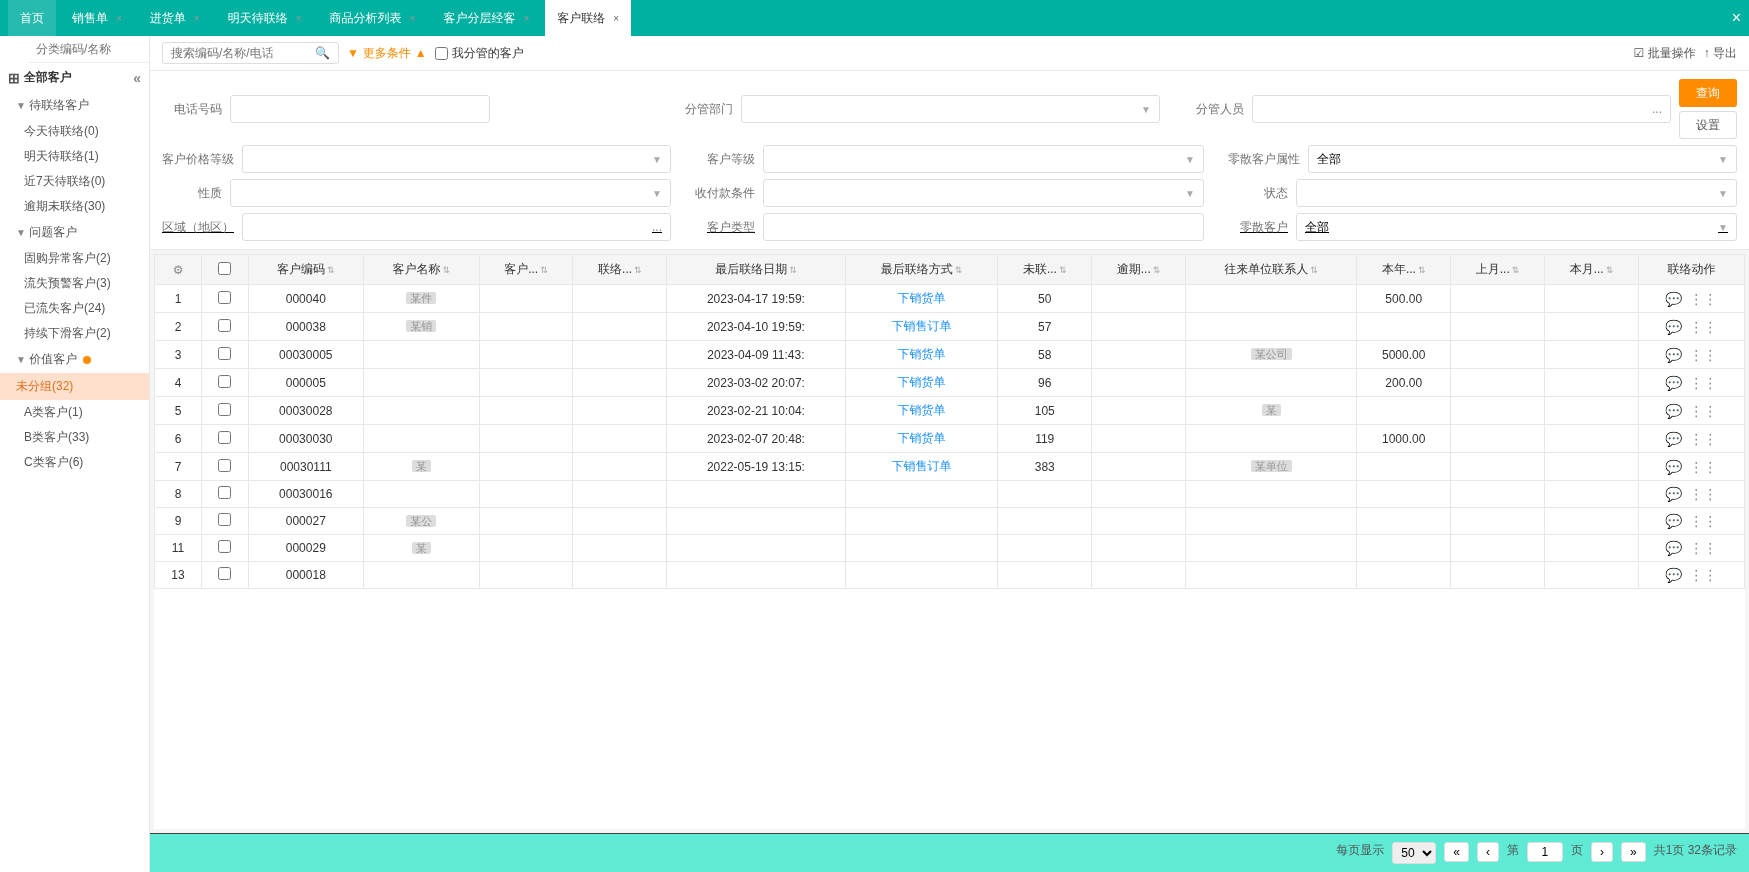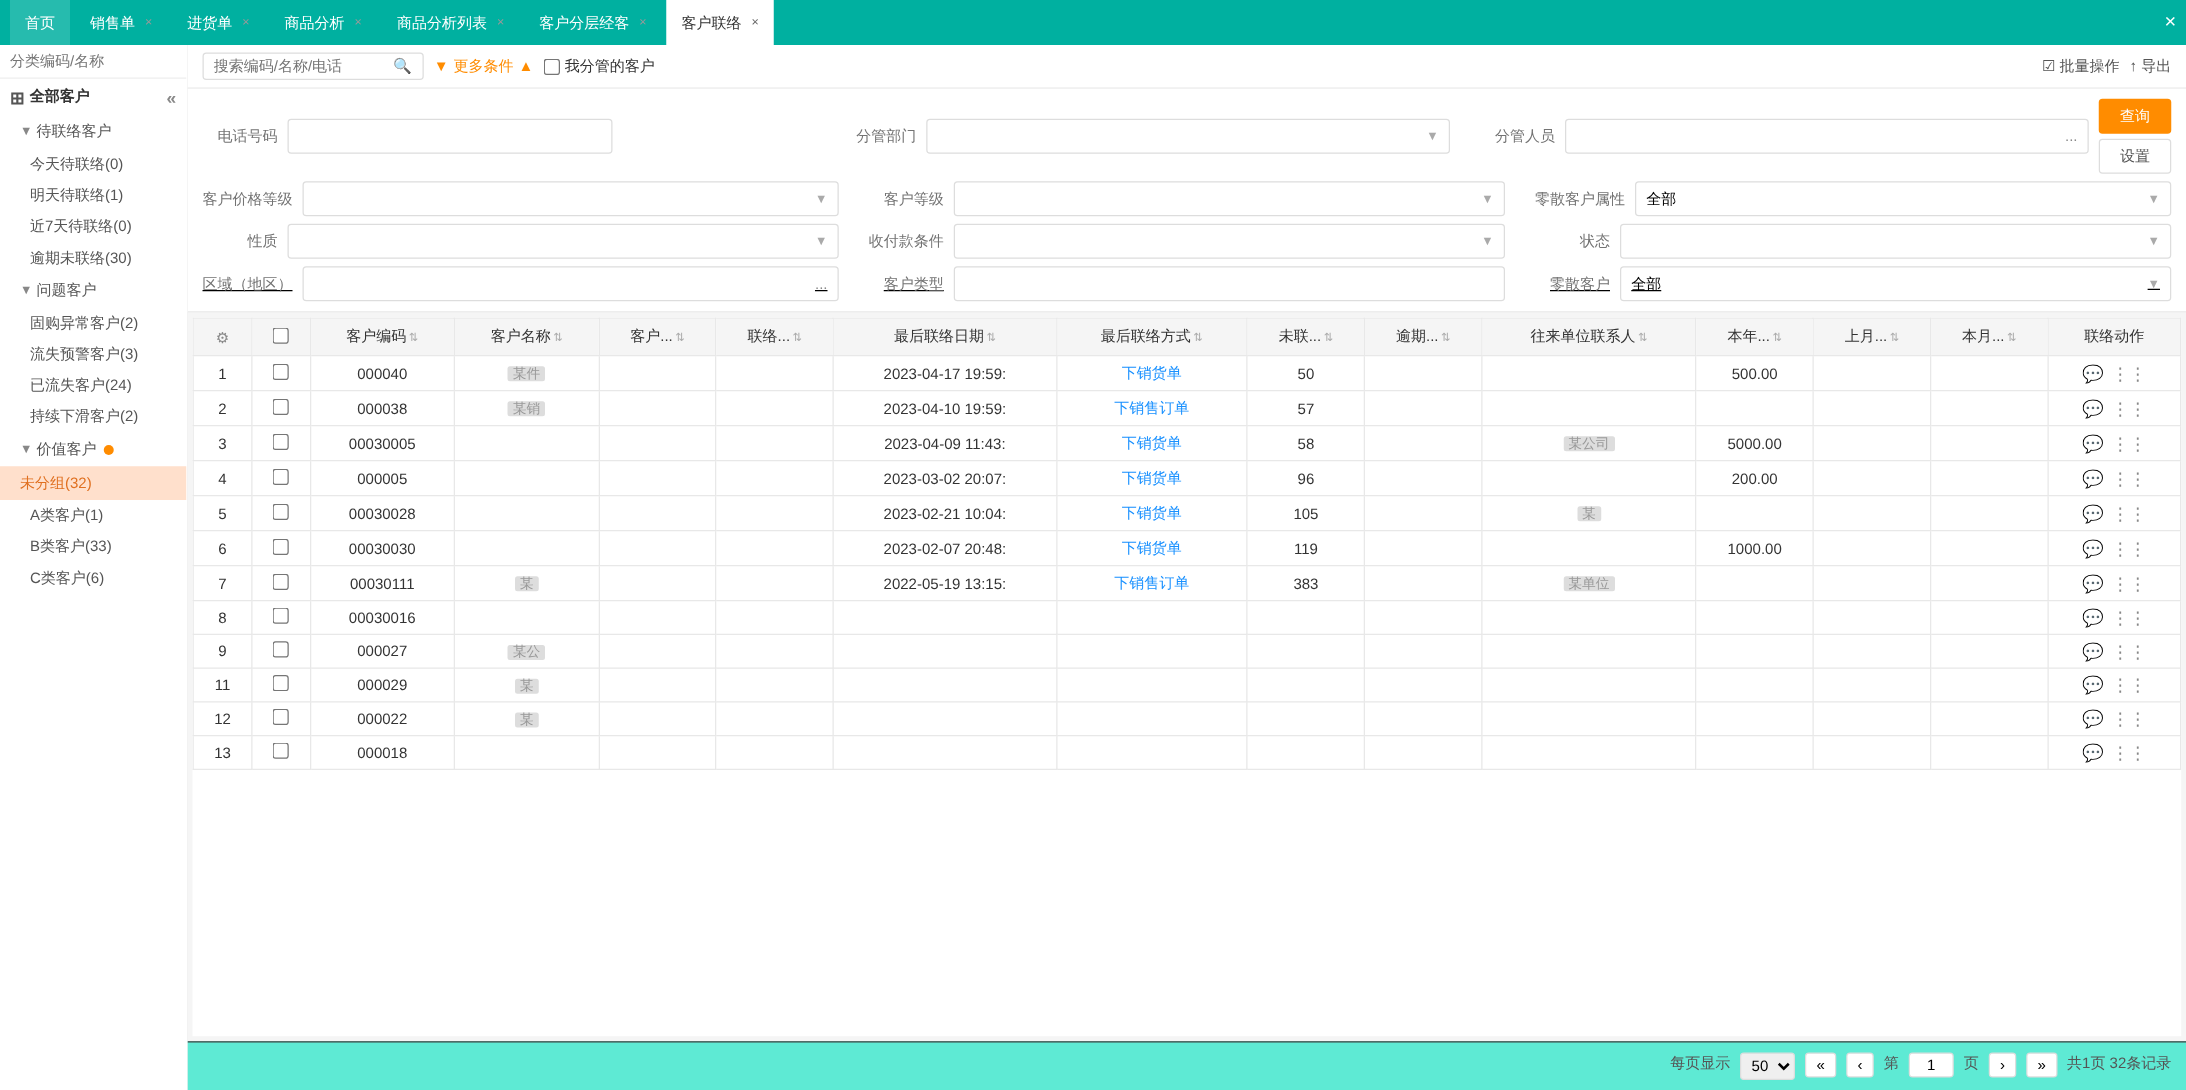--- a/index.html
+++ b/index.html
@@ -46,20 +46,21 @@
       flex-direction: column;
       overflow-y: auto;
       flex-shrink: 0;
     }
     .sidebar-search {
       display: flex;
       align-items: center;
       padding: 6px 8px;
       border-bottom: 1px solid #eee;
       gap: 4px;
+      margin-left: 28px;
     }
     .sidebar-search input {
       flex: 1;
       border: none;
       outline: none;
       font-size: 12px;
       color: #999;
     }
     .sidebar-section-header {
       display: flex;
@@ -305,21 +306,21 @@
   </div>
   <div class="nav-tab">
     <span>销售单</span>
     <span class="close-x">×</span>
   </div>
   <div class="nav-tab">
     <span>进货单</span>
     <span class="close-x">×</span>
   </div>
   <div class="nav-tab">
-    <span>商品分析</span>
+    <span>明天待联络</span>
     <span class="close-x">×</span>
   </div>
   <div class="nav-tab">
     <span>商品分析列表</span>
     <span class="close-x">×</span>
   </div>
   <div class="nav-tab">
     <span>客户分层经客</span>
     <span class="close-x">×</span>
   </div>
@@ -764,42 +765,20 @@
     <td></td>
     <td></td>
     <td>
       <div class="action-icons">
         <span class="action-icon" title="联络">💬</span>
         <span class="action-icon" title="更多">⋮⋮</span>
       </div>
     </td>
   </tr>
             <tr>
-    <td>12</td>
-    <td><input type="checkbox" style=""></td>
-    <td>000022</td>
-    <td><span class="blurred">某</span></td>
-    <td></td>
-    <td></td>
-    <td></td>
-    <td><a class="td-link" href="#"></a></td>
-    <td></td>
-    <td></td>
-    <td></td>
-    <td></td>
-    <td></td>
-    <td></td>
-    <td>
-      <div class="action-icons">
-        <span class="action-icon" title="联络">💬</span>
-        <span class="action-icon" title="更多">⋮⋮</span>
-      </div>
-    </td>
-  </tr>
-            <tr>
     <td>13</td>
     <td><input type="checkbox" style=""></td>
     <td>000018</td>
     <td></td>
     <td></td>
     <td></td>
     <td></td>
     <td><a class="td-link" href="#"></a></td>
     <td></td>
     <td></td>

